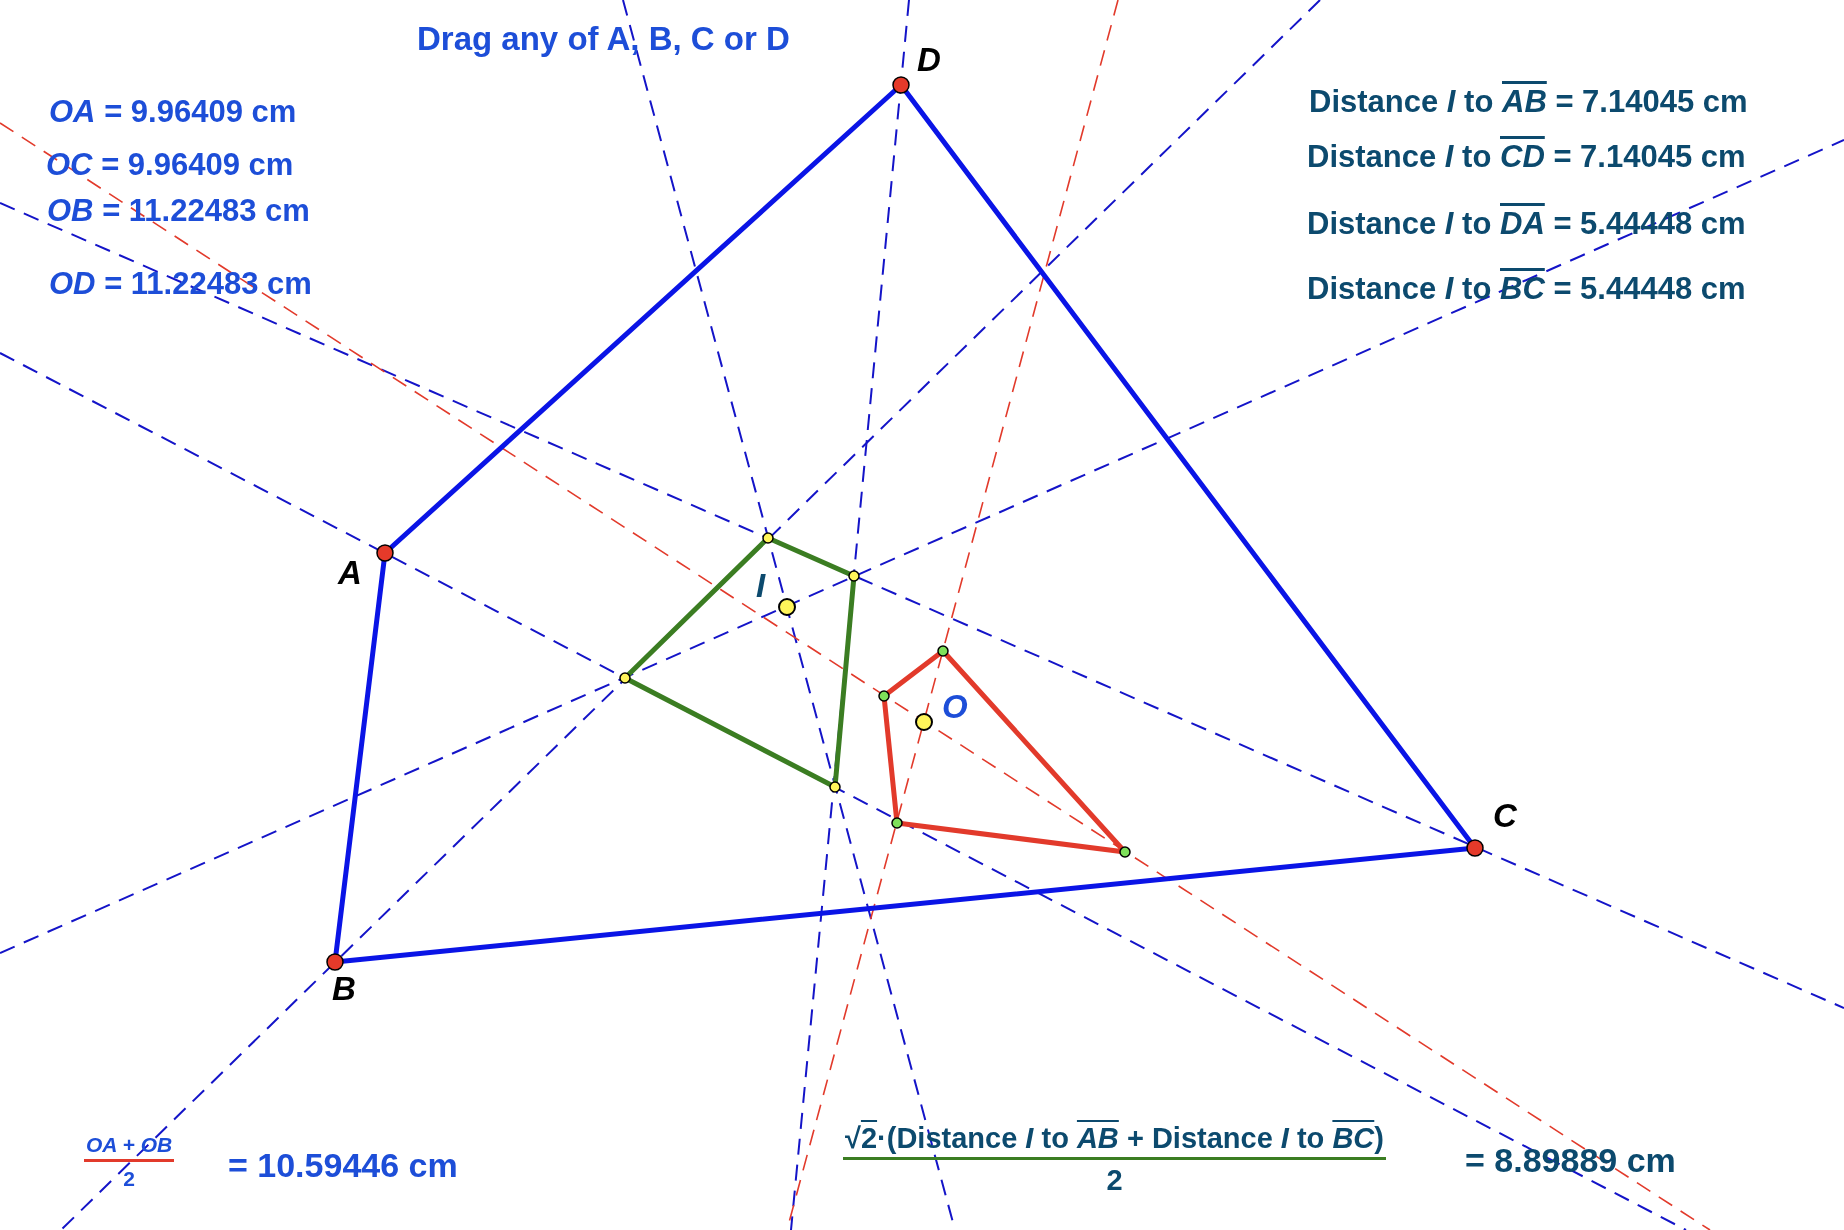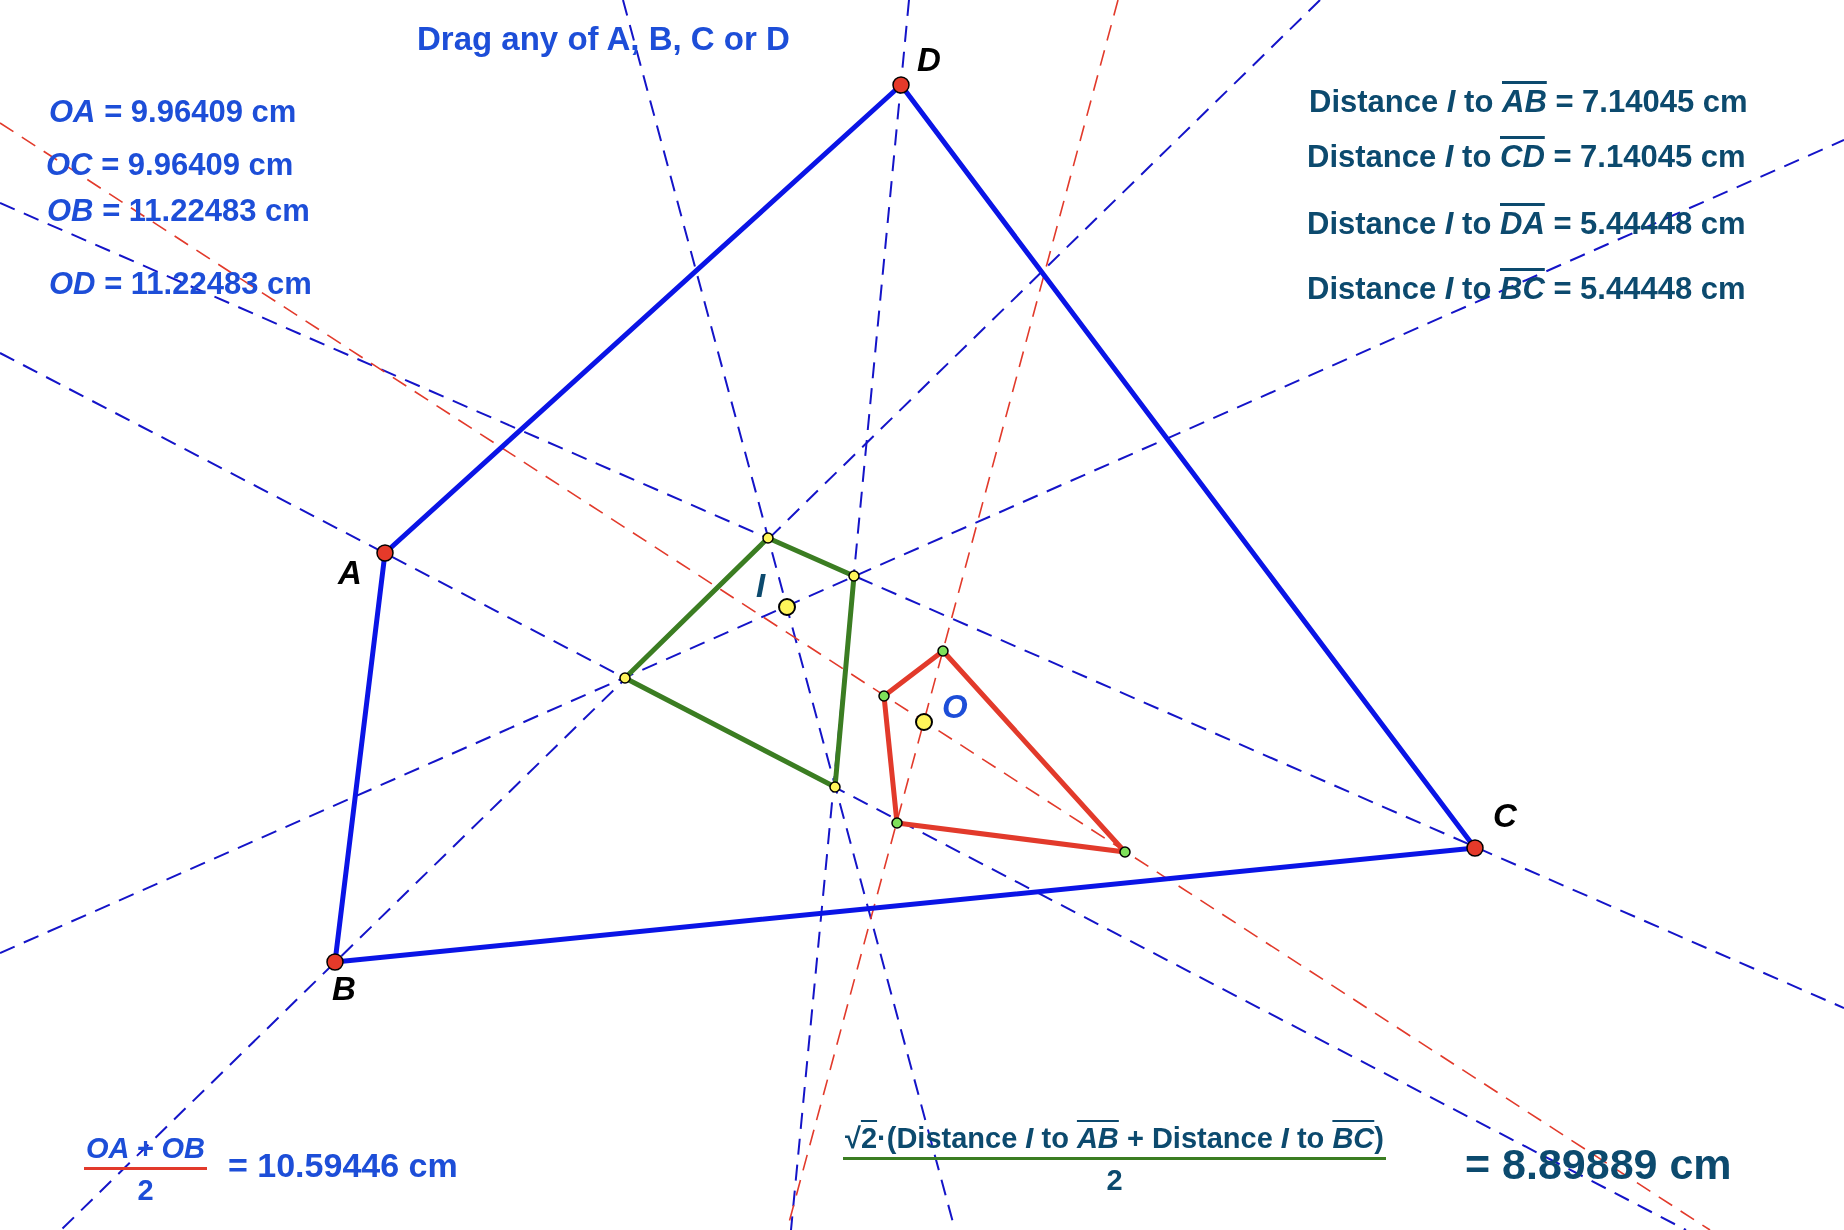--- a/index.html
+++ b/index.html
@@ -116,21 +116,21 @@
   <span>= 5.44448 cm</span>
 </div>
 <div class="lbl green measure" style="left:1288px; top:273px;">
   <span>Distance</span>
   <span class="it">I</span>
   <span>to</span>
   <span class="ov">BC</span>
   <span>= 5.44448 cm</span>
 </div>
 
-<div class="frac red" style="left:84px; top:1134px; font-size:29px;">
+<div class="frac red" style="left:84px; top:1134px; font-size:21px;">
   <span class="num it">OA + OB</span>
   <span class="bar" style="background:#E23A2B;"></span>
   <span class="den">2</span>
 </div>
 <div class="lbl red" style="left:228px; top:1148px; font-size:34px;">= 10.59446 cm</div>
 
 <div class="frac green" style="left:843px; top:1124px; font-size:29px;">
   <span class="num">
     <span class="sqrt">√<span class="rad">2</span></span><span>·</span><span>(</span><span>Distance</span>
     <span class="it">I</span>
@@ -138,13 +138,13 @@
     <span class="ov">AB</span>
     <span>+</span>
     <span>Distance</span>
     <span class="it">I</span>
     <span>to</span>
     <span class="ov">BC</span><span>)</span>
   </span>
   <span class="bar" style="background:#3B7D22;"></span>
   <span class="den">2</span>
 </div>
-<div class="lbl green" style="left:1465px; top:1143px; font-size:43px;">= 8.89889 cm</div>
+<div class="lbl green" style="left:1465px; top:1143px; font-size:34px;">= 8.89889 cm</div>
 
 </body></html>

